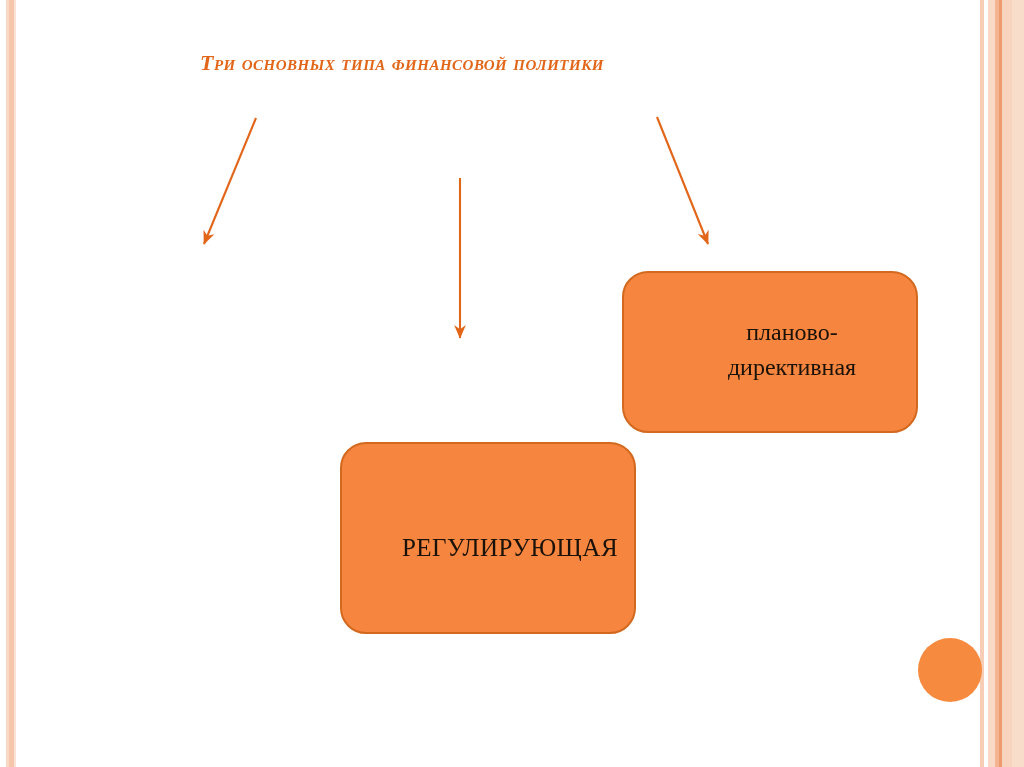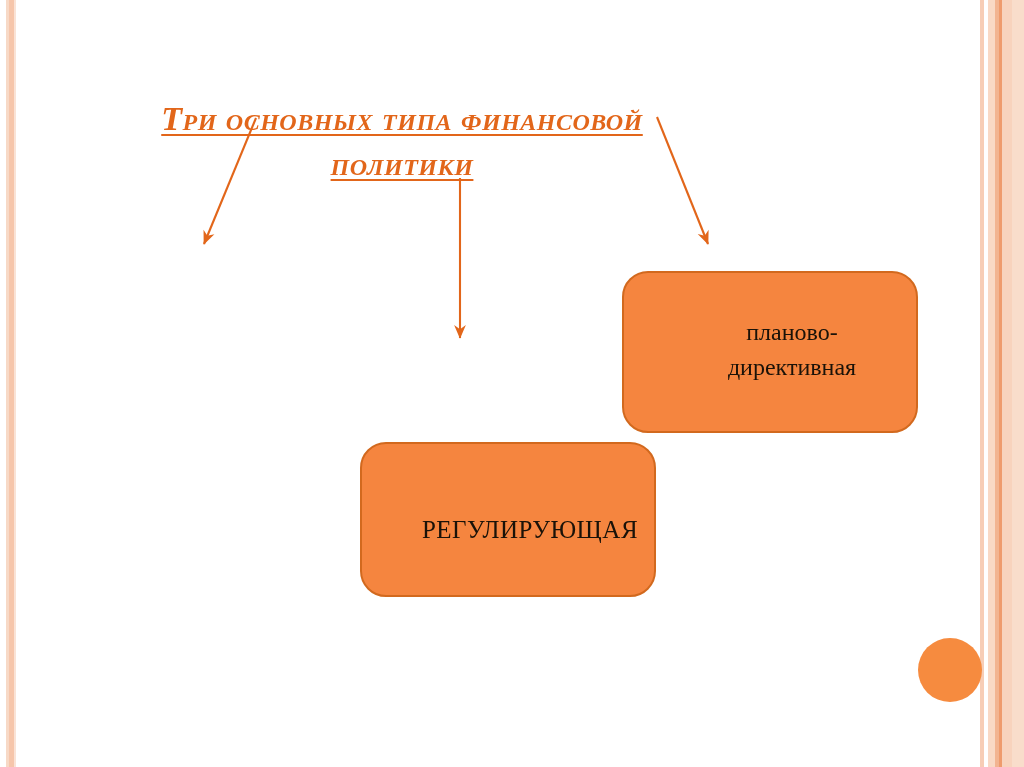--- a/index.html
+++ b/index.html
@@ -45,27 +45,25 @@
     position: absolute;
     left: 92px;
     top: 48px;
     width: 620px;
     text-align: center;
     color: #e2661a;
     font-family: "Liberation Serif", "DejaVu Serif", serif;
     font-style: italic;
     font-weight: bold;
     font-variant: small-caps;
-    font-size: 34px;
+    font-size: 22px;
     line-height: 1.33;
     letter-spacing: 0.5px;
-    text-decoration: underline;
     text-underline-offset: 4px;
     text-decoration-thickness: 2px;
-    margin-top: 48px;
   }
 
   
   #arrows {
     position: absolute;
     left: 0;
     top: 0;
     width: 1024px;
     height: 767px;
     pointer-events: none;
@@ -93,24 +91,24 @@
     width: 300px;
     height: 158px;
   }
   #box-classic .box-label {
     font-variant: small-caps;
     font-size: 25px;
     letter-spacing: 0.5px;
   }
 
   #box-regulating {
-    left: 360px;
+    left: 340px;
     top: 442px;
     width: 296px;
-    height: 155px;
+    height: 192px;
   }
   #box-regulating .box-label {
     font-variant: small-caps;
     font-size: 25px;
     letter-spacing: 0.5px;
     position: relative;
     top: 10px;
   }
 
   #box-directive {

